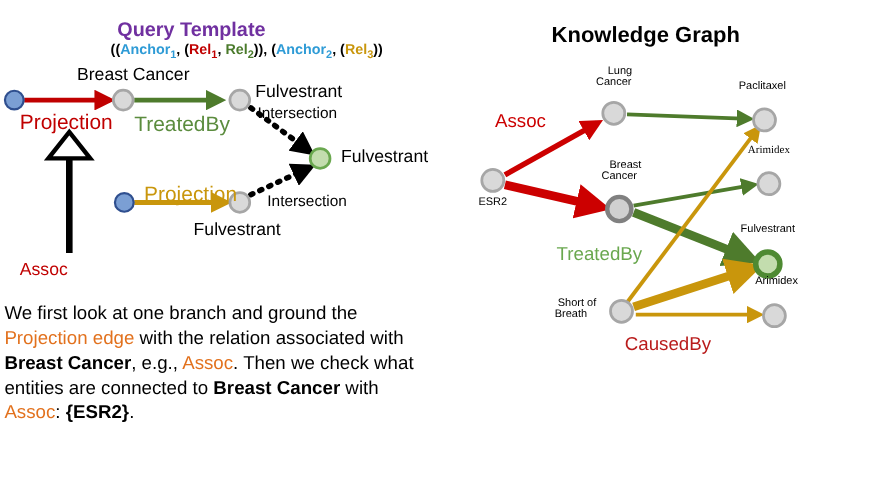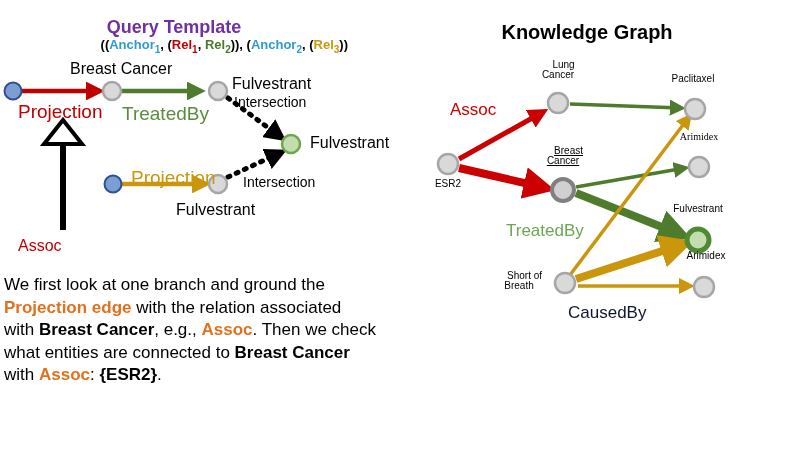--- a/index.html
+++ b/index.html
@@ -38,30 +38,30 @@
   .e-lbl { font-size: 19px; }
   .e-red   { color:#C00000; }
   .e-green { color:#5B8C3E; }
   .e-gold  { color:#C9960C; }
   .e-black { color:#000; }
 
   .kg-lbl { font-size: 10px; color:#000; text-align:center; }
   .kg-edge { font-size: 17px; }
   .kg-red  { color:#CC0000; }
   .kg-green{ color:#6AA84F; }
-  .kg-gold { color:#0f172a; }
+  .kg-gold { color:#b91c1c; }
 
   .assoc-big { font-size: 16px; color:#C00000; }
 
   .caption {
     position:absolute; left:4px; top:258px; width:372px;
     font-size: 17px; color:#000; line-height: 1.33;
   }
   .caption b { font-weight: bold; }
-  .caption .orange { color:#E2711D; font-weight:bold; }
+  .caption .orange { color:#E2711D; font-weight:normal; }
 </style>
 </head>
 <body>
 
 <div id="root">
 
   <div class="lbl title-qt">Query Template</div>
   <div class="lbl title-kg">Knowledge Graph</div>
 
   <div class="lbl tmpl"><span>((</span><span class="anchor">Anchor</span><sub class="anchor">1</sub><span>, (</span><span class="rel1">Rel</span><sub class="rel1">1</sub><span>, </span><span class="rel2">Rel</span><sub class="rel2">2</sub><span>)), (</span><span class="anchor">Anchor</span><sub class="anchor">2</sub><span>, (</span><span class="rel3">Rel</span><sub class="rel3">3</sub><span>))</span></div>
@@ -153,21 +153,21 @@
   <div class="lbl e-lbl e-gold" style="left:131px; top:152px;">Projection</div>
   <div class="lbl e-lbl e-black" style="left:243px; top:159px; font-size:14px;">Intersection</div>
 
   <div class="lbl assoc-big" style="left:18px; top:222px;">Assoc</div>
 
   <div class="lbl kg-lbl" style="left:517px; top:33px; width:82px;">
     <span style="white-space:pre-line;">Lung
 Cancer</span>
   </div>
   <div class="lbl kg-lbl" style="left:522px; top:119px; width:82px;">
-    <span style="white-space:pre-line;text-decoration:underline;">Breast
+    <span style="white-space:pre-line;">Breast
 Cancer</span>
   </div>
   <div class="lbl kg-lbl" style="left:651px; top:58px; width:84px;">Paclitaxel</div>
   <div class="lbl kg-lbl" style="left:659px; top:116px; width:80px;font-family:Liberation Serif, serif;">Arimidex</div>
   <div class="lbl kg-lbl" style="left:648px; top:188px; width:100px;">Fulvestrant</div>
   <div class="lbl kg-lbl" style="left:667px; top:235px; width:78px;">Arimidex</div>
   <div class="lbl kg-lbl" style="left:417px; top:163px; width:62px;">ESR2</div>
   <div class="lbl kg-lbl" style="left:477px; top:244px; width:84px; text-align:center;">
     <span style="white-space:pre-line;">Short of
 Breath</span>

